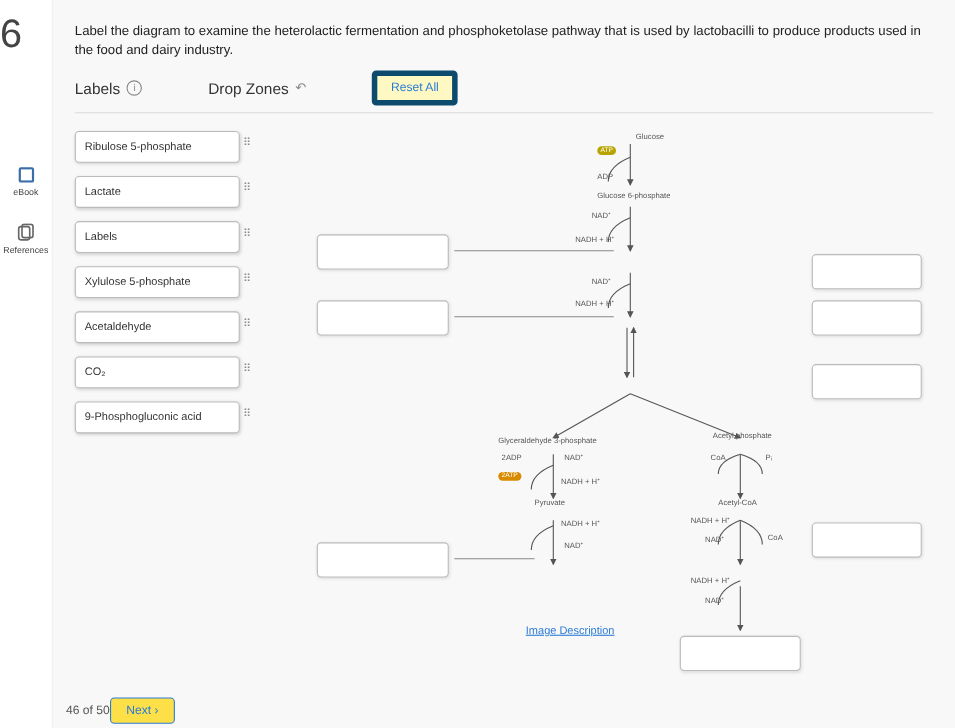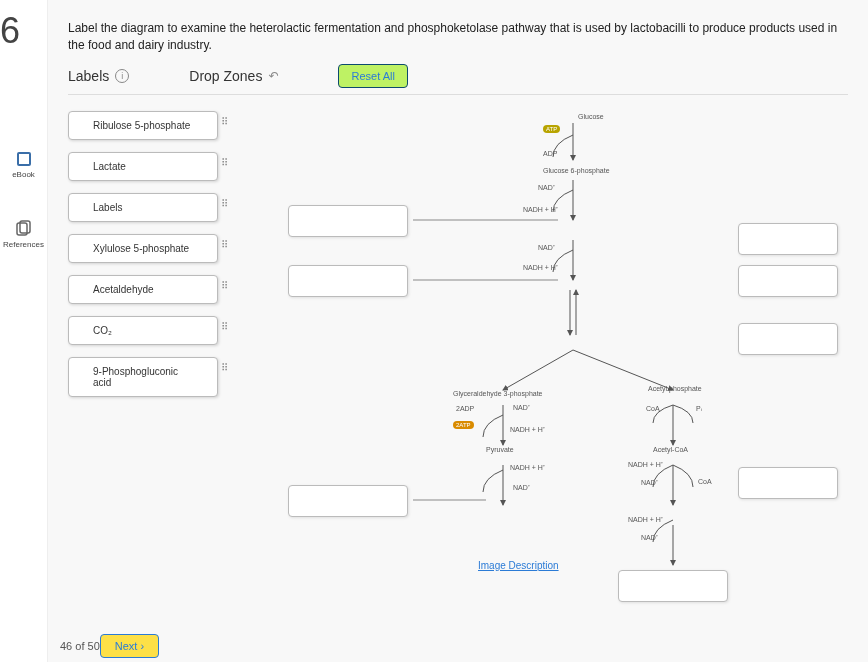--- a/index.html
+++ b/index.html
@@ -23,21 +23,21 @@
     font-size: 36px;
     font-weight: 300;
     color: #444;
   }
   .left-rail {
     width: 48px;
     padding-top: 150px;
     display: flex;
     flex-direction: column;
     align-items: center;
-    gap: 41px;
+    gap: 24px;
     font-size: 8px;
     color: #444;
     border-right: 1px solid #eee;
     background: #fff;
   }
   .left-rail .rail-item { text-align: center; cursor: pointer; }
   .left-rail svg { display: block; margin: 0 auto 2px; }
   .main {
     flex: 1;
     padding: 20px 20px 0 20px;
@@ -67,23 +67,23 @@
   .toolbar .info-icon {
     display: inline-flex;
     width: 14px; height: 14px;
     border: 1px solid #888;
     border-radius: 50%;
     align-items: center; justify-content: center;
     font-size: 9px; color: #888;
   }
   .toolbar .undo-icon { color:#888; font-size:12px; }
   .reset-btn {
-    border: 1px solid #0c4a6e;
+    border: 5px solid #0c4a6e;
     color: #2b7bd6;
-    background: #bef264;
+    background: #fef9c3;
     border-radius: 4px;
     padding: 5px 12px;
     font-size: 11px;
     cursor: pointer;
   }
   .work-area {
     display: flex;
     gap: 10px;
     height: 520px;
     position: relative;
@@ -94,21 +94,21 @@
     flex-direction: column;
     gap: 12px;
     padding-top: 6px;
   }
   .label-chip {
     position: relative;
     border: 1px solid #bbb;
     border-radius: 4px;
     background: #fff;
     box-shadow: 1px 1px 3px rgba(0,0,0,.15);
-    padding: 8px 24px;
+    padding: 8px 8px;
     font-size: 10px;
     text-align: left;
     cursor: grab;
     display:flex;
     align-items:center;
   }
   .label-chip .grip {
     position: absolute;
     right: -18px;
     top: 4px;

